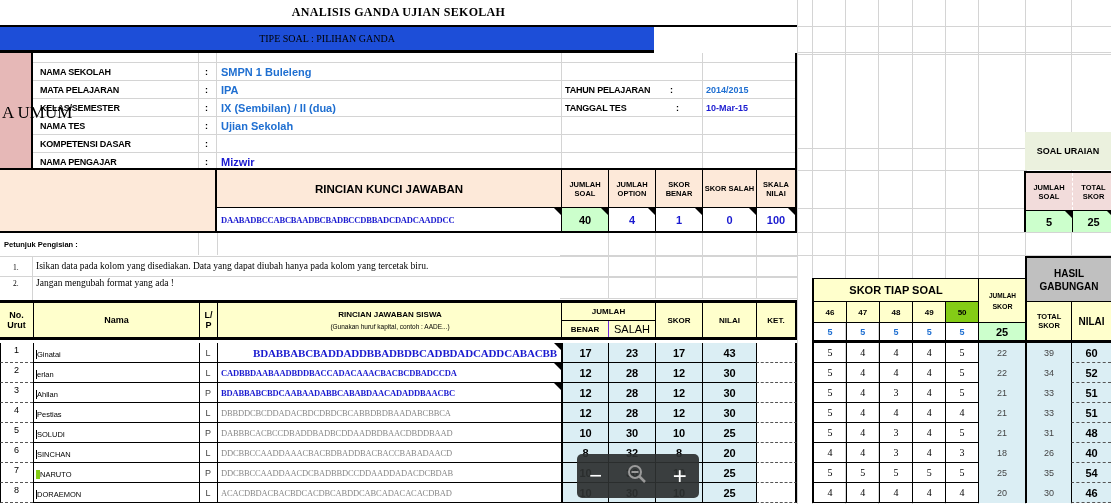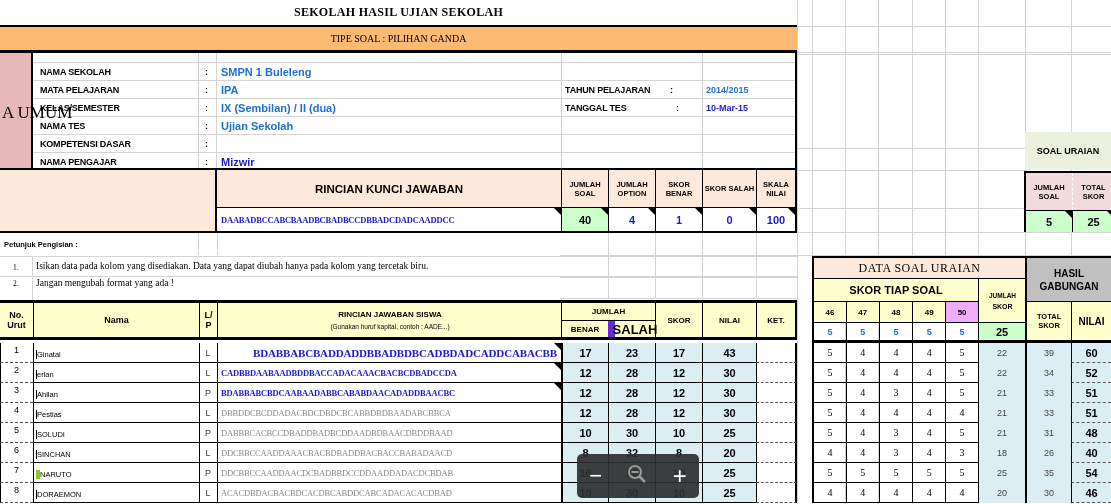--- a/index.html
+++ b/index.html
@@ -40,23 +40,23 @@
   <div class="hl" style="left:797px;top:255px;width:314px;"></div>
   <div class="hl" style="left:560px;top:255px;width:237px;"></div>
   <div class="hl" style="left:560px;top:277px;width:237px;"></div>
   <div class="hl" style="left:560px;top:298px;width:237px;"></div>
   <div class="vl" style="left:608px;top:233px;height:66px;"></div>
   <div class="vl" style="left:655px;top:233px;height:66px;"></div>
   <div class="vl" style="left:702px;top:233px;height:66px;"></div>
   <div class="vl" style="left:756px;top:233px;height:66px;"></div>
 </div>
 
-<div class="abs serif bold center" style="left:0;top:0;width:797px;height:27px;font-size:12px;letter-spacing:0.3px;border-bottom:2px solid #000;">SEKOLAH HASIL UJIAN SEKOLAH</div>
-
-<div class="abs serif center" style="left:0;top:27px;width:797px;height:26px;background:#fdba74;font-size:10px;border-bottom:3px solid #000;">TIPE SOAL : PILIHAN GANDA</div>
+<div class="abs serif bold center" style="left:0;top:0;width:797px;height:27px;font-size:12px;letter-spacing:0.3px;border-bottom:2px solid #000;">ANALISIS GANDA UJIAN SEKOLAH</div>
+
+<div class="abs serif center" style="left:0;top:27px;width:654px;height:26px;background:#1d4ed8;font-size:10px;border-bottom:3px solid #000;">TIPE SOAL : PILIHAN GANDA</div>
 
 <div class="abs" style="left:0;top:53px;width:797px;height:117px;border-right:2px solid #000;border-bottom:2px solid #000;">
   <div class="abs" style="left:0;top:0;width:33px;height:115px;background:#e6b8b7;border-right:2px solid #000;"></div>
   <div class="abs serif" style="left:2px;top:50px;font-size:17px;white-space:nowrap;z-index:3;">A UMUM</div>
 
   <div class="abs lblcell" style="left:40px;top:10px;height:17px;">NAMA SEKOLAH</div>
   <div class="abs lblcell" style="left:205px;top:10px;height:17px;">:</div>
   <div class="abs blueval" style="left:221px;top:10px;height:17px;">SMPN 1 Buleleng</div>
 
   <div class="abs lblcell" style="left:40px;top:28px;height:17px;">MATA PELAJARAN</div>
@@ -139,40 +139,39 @@
 <div class="abs" style="left:0;top:300px;width:797px;height:40px;background:#ffffcc;border-top:3px solid #000;border-bottom:3px solid #000;border-right:2px solid #000;">
   <div class="abs center" style="left:0;top:0;width:33px;height:34px;font-size:9px;font-weight:bold;line-height:10px;padding:0 4px;">No. Urut</div>
   <div class="abs center" style="left:33px;top:0;width:166px;height:34px;font-size:9px;font-weight:bold;border-left:1px solid #000;">Nama</div>
   <div class="abs center" style="left:199px;top:0;width:18px;height:34px;font-size:9px;font-weight:bold;line-height:10px;border-left:1px solid #000;padding:0 4px;">L/ P</div>
   <div class="abs" style="left:217px;top:0;width:344px;height:34px;border-left:1px solid #000;">
     <div class="abs center" style="left:0;top:7px;width:344px;font-size:8px;font-weight:bold;">RINCIAN JAWABAN SISWA</div>
     <div class="abs center" style="left:0;top:20px;width:344px;font-size:6.5px;">(Gunakan huruf kapital, contoh : AADE...)</div>
   </div>
   <div class="abs center" style="left:561px;top:0;width:94px;height:18px;font-size:8px;font-weight:bold;border-left:1px solid #000;border-bottom:1px solid #000;">JUMLAH</div>
   <div class="abs center" style="left:561px;top:18px;width:47px;height:16px;font-size:8px;font-weight:bold;border-left:1px solid #000;">BENAR</div>
-  <div class="abs center" style="left:608px;top:18px;width:47px;height:16px;font-size:13px;font-weight:bold;border-left:7px solid #6d28d9;">SALAH</div>
+  <div class="abs center" style="left:608px;top:18px;width:47px;height:16px;font-size:11px;font-weight:normal;border-left:1px solid #6d28d9;">SALAH</div>
   <div class="abs center" style="left:655px;top:0;width:47px;height:34px;font-size:8px;font-weight:bold;border-left:1px solid #000;">SKOR</div>
   <div class="abs center" style="left:702px;top:0;width:54px;height:34px;font-size:8px;font-weight:bold;border-left:1px solid #000;">NILAI</div>
   <div class="abs center" style="left:756px;top:0;width:39px;height:34px;font-size:8px;font-weight:bold;border-left:1px solid #000;">KET.</div>
 </div>
 
 <div class="abs" style="left:812px;top:256px;width:299px;height:84px;">
-  <div class="abs serif center" style="left:0;top:0;width:213px;height:22px;background:#fde9d9;font-size:12px;letter-spacing:0.5px;border-top:2px solid #000;border-left:2px solid #000;">DATA SOAL URAIAN</div>
   <div class="abs center" style="left:0;top:22px;width:166px;height:23px;background:#ffffcc;font-size:11px;font-weight:bold;border-left:2px solid #000;border-top:1px solid #000;">SKOR TIAP SOAL</div>
   <div class="abs center" style="left:213px;top:0;width:86px;height:45px;background:#c0c0c0;font-size:10px;font-weight:bold;line-height:13px;border-top:2px solid #000;border-left:2px solid #000;padding:0 14px;">HASIL GABUNGAN</div>
   <div class="abs" style="left:166px;top:22px;width:47px;height:44px;background:#ffffcc;border-left:1px solid #000;border-top:1px solid #000;">
     <div class="abs center" style="left:0;top:13px;width:47px;font-size:6.5px;font-weight:bold;">JUMLAH</div>
     <div class="abs center" style="left:0;top:24px;width:47px;font-size:7px;font-weight:bold;">SKOR</div>
   </div>
   <div class="abs" style="left:0;top:45px;width:166px;height:21px;border-left:2px solid #000;border-top:1px solid #000;display:flex;">
     <div class="center" style="width:33px;background:#ffffcc;font-size:8px;font-weight:bold;">46</div>
     <div class="center" style="width:33px;background:#ffffcc;font-size:8px;font-weight:bold;border-left:1px solid #000;">47</div>
     <div class="center" style="width:34px;background:#ffffcc;font-size:8px;font-weight:bold;border-left:1px solid #000;">48</div>
     <div class="center" style="width:33px;background:#ffffcc;font-size:8px;font-weight:bold;border-left:1px solid #000;">49</div>
-    <div class="center" style="width:33px;background:#f0abfc;font-size:8px;font-weight:bold;border-left:1px solid #000;">50</div>
+    <div class="center" style="width:33px;background:#84cc16;font-size:8px;font-weight:bold;border-left:1px solid #000;">50</div>
   </div>
   <div class="abs" style="left:0;top:66px;width:166px;height:18px;border-left:2px solid #000;border-top:1px solid #000;display:flex;">
     <div class="center" style="width:33px;color:#1f6fd1;font-size:9px;font-weight:bold;">5</div>
     <div class="center" style="width:33px;color:#1f6fd1;font-size:9px;font-weight:bold;border-left:1px solid #000;">5</div>
     <div class="center" style="width:34px;color:#1f6fd1;font-size:9px;font-weight:bold;border-left:1px solid #000;">5</div>
     <div class="center" style="width:33px;color:#1f6fd1;font-size:9px;font-weight:bold;border-left:1px solid #000;">5</div>
     <div class="center" style="width:33px;color:#1f6fd1;font-size:9px;font-weight:bold;border-left:1px solid #000;">5</div>
   </div>
   <div class="abs cellnum" style="left:166px;top:66px;width:47px;height:18px;background:#ccffcc;border-left:1px solid #000;border-top:1px solid #000;">25</div>
   <div class="abs hdrsmall" style="left:213px;top:45px;width:46px;height:39px;background:#ffffcc;border-left:2px solid #000;border-top:1px solid #000;padding:0 10px;">TOTAL SKOR</div>

